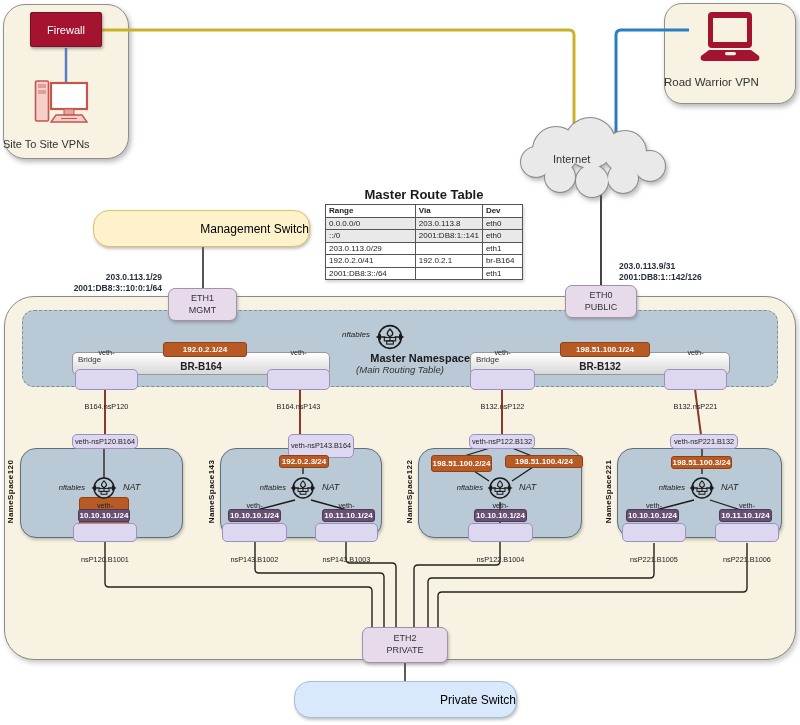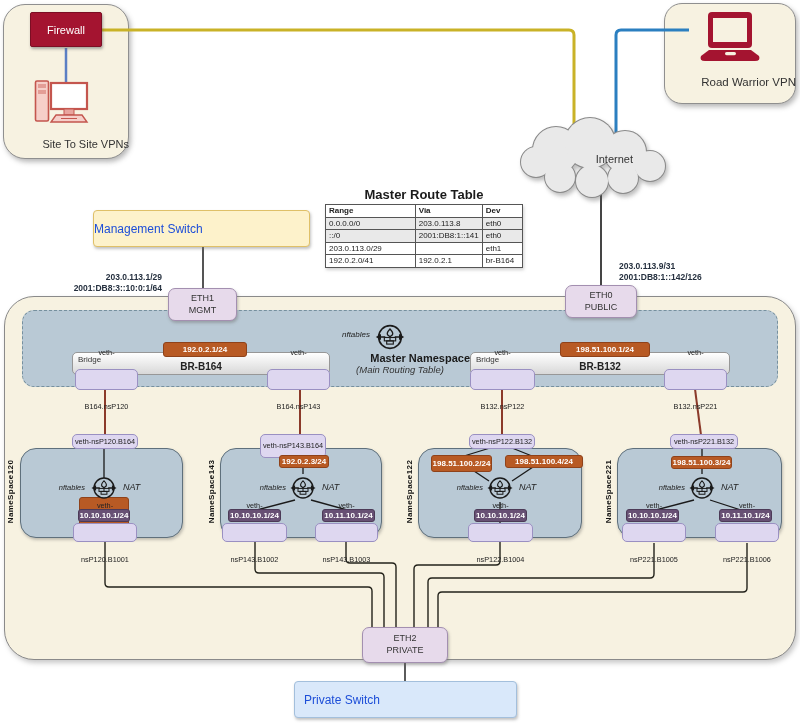--- a/index.html
+++ b/index.html
@@ -9,40 +9,40 @@
   .panel{background:#f7f2e1;border:1.5px solid #8f8f8f;border-radius:18px;
          box-shadow:2px 3px 5px rgba(100,100,100,.45);}
   .container{background:#f7f2e1;border:1.5px solid #8a8a8a;border-radius:30px;
          box-shadow:2px 3px 5px rgba(120,120,120,.4);}
   .band{background:#b9c9d5;border:1.6px dashed #76909e;border-radius:12px;}
   .nsbox{background:#b9c9d5;border:1.5px solid #5f707c;border-radius:16px;
          box-shadow:1px 2px 3px rgba(90,90,90,.35);}
   .firewall-btn{background:#a41430;border:1px solid #7c0e24;border-radius:2px;color:#fff;
          display:flex;align-items:center;justify-content:center;font-size:11px;
          box-shadow:1px 2px 3px rgba(90,90,90,.5);}
-  .switch{border-radius:4px;display:flex;align-items:center;justify-content:flex-start;
-          font-size:12px;color:#1d4ed8;box-shadow:1px 2px 3px rgba(120,120,120,.45);}
+  .switch{border-radius:16px;display:flex;align-items:center;justify-content:flex-end;
+          font-size:12px;color:#000000;box-shadow:1px 2px 3px rgba(120,120,120,.45);}
   .sw-yellow{background:#fdf2cb;border:1px solid #dfc068;}
   .sw-blue{background:#d9e8fa;border:1px solid #a3bfdc;padding-left:9px;}
   .port{background:#e7daeb;border:1px solid #a38fb0;border-radius:7px;display:flex;
         flex-direction:column;align-items:center;justify-content:center;font-size:9px;
         line-height:1.3;color:#333;box-shadow:1px 2px 3px rgba(110,110,110,.45);}
   .bridge{background:linear-gradient(#ffffff,#d8d8d8);border:1px solid #979797;border-radius:5px;}
   .bridge-name{position:absolute;left:0;right:0;bottom:2px;text-align:center;
         font-size:10px;font-weight:bold;color:#222;}
   .bridge-tag{position:absolute;left:5px;top:2px;font-size:8px;color:#333;}
   .veth{background:#ded7f0;border:1px solid #9a90c2;border-radius:5px;display:flex;
         flex-direction:column;align-items:center;justify-content:center;text-align:center;
         font-size:7.3px;line-height:1.25;color:#222;white-space:nowrap;gap:44px;}
   .badge{color:#fff;font-weight:bold;text-align:center;border-radius:3px;font-size:8px;
         display:flex;align-items:center;justify-content:center;white-space:nowrap;}
   .badge-orange{background:#b85a24;border:1px solid #8f421a;}
   .badge-purple{background:#675074;border:1px solid #4c3a57;}
   .iplab{font-size:8.5px;font-weight:bold;color:#25303f;line-height:1.3;}
-  .caption{font-size:11px;color:#333;text-align:right;}
+  .caption{font-size:11px;color:#333;text-align:left;}
   .nslabel{font-size:8px;font-weight:bold;color:#111;text-align:center;
            transform:rotate(-90deg);letter-spacing:.4px;}
   .nft-lab{font-style:italic;font-size:7.5px;color:#222;}
   .nat-lab{font-style:italic;font-size:9px;color:#222;}
   table.rt{border-collapse:collapse;font-size:8px;background:#fff;
            box-shadow:1px 2px 3px rgba(140,140,140,.4);}
   table.rt th, table.rt td{border:1px solid #555;padding:1px 3px;text-align:left;
            height:9.5px;white-space:nowrap;}
   table.rt th{font-weight:bold;background:#fff;}
   table.rt tr.g td{background:#e9e9e9;}
@@ -183,20 +183,25 @@
         <tr>
             <td>203.0.113.0/29</td>
             <td></td>
             <td>eth1</td>
           </tr>
         <tr>
             <td>192.0.2.0/41</td>
             <td>192.0.2.1</td>
             <td>br-B164</td>
           </tr>
+        <tr>
+            <td>2001:DB8:3::/64</td>
+            <td></td>
+            <td>eth1</td>
+          </tr>
       </tbody>
     </table>
 
     <div class="abs switch sw-yellow" style="left:93px;top:210px;width:217px;height:37px;">
       <span>Management Switch</span>
     </div>
 
     <div class="abs iplab" style="left:40px;top:272px;width:122px;text-align:right;">
       <div>203.0.113.1/29</div>
       <div>2001:DB8:3::10:0:1/64</div>
@@ -283,21 +288,21 @@
           <line x1="18" y1="18.5" x2="18" y2="22.1"></line>
         </g>
     </svg>
     <div class="abs nat-lab" style="left:123px;top:482px;width:30px;">NAT</div>
     <div class="abs badge badge-purple" style="left:78px;top:509px;width:52px;height:13px;">10.10.10.1/24</div>
     <div class="abs veth" style="left:73px;top:523px;width:64px;height:19px;">
       <span>veth-</span>
         <span>nsP120.B1001</span>
     </div>
 
-    <div class="abs veth" style="left:260px;top:434px;width:66px;height:24px;">veth-nsP143.B164</div>
+    <div class="abs veth" style="left:288px;top:434px;width:66px;height:24px;">veth-nsP143.B164</div>
     <div class="abs badge badge-orange" style="left:279px;top:455px;width:50px;height:13px;">192.0.2.3/24</div>
     <div class="abs nft-lab" style="left:248px;top:483px;width:38px;text-align:right;">nftables</div>
     <svg class="abs" style="left:288px;top:473px;" width="30" height="30" viewBox="0 0 36 36">
       <circle cx="18" cy="18" r="12" fill="#b9c9d5" stroke="#1a1a1a" stroke-width="1.8"></circle>
       <path d="M8,18 h5 M28,18 h-5" stroke="#1a1a1a" stroke-width="1.8"></path>
       <path d="M8.5,14.8 L3,18 L8.5,21.2 z" fill="#1a1a1a"></path>
         <path d="M27.5,14.8 L33,18 L27.5,21.2 z" fill="#1a1a1a"></path>
       <path d="M18,9.5 c2.6,2.6 3.6,4.2 2.6,6.2 l-2.6,2 l-2.6,-2 c-1,-2 0,-3.6 2.6,-6.2 z" fill="none" stroke="#1a1a1a" stroke-width="1.4"></path>
       <g fill="none" stroke="#1a1a1a" stroke-width="1.2">
           <rect x="12" y="18.5" width="12" height="3.6"></rect>

